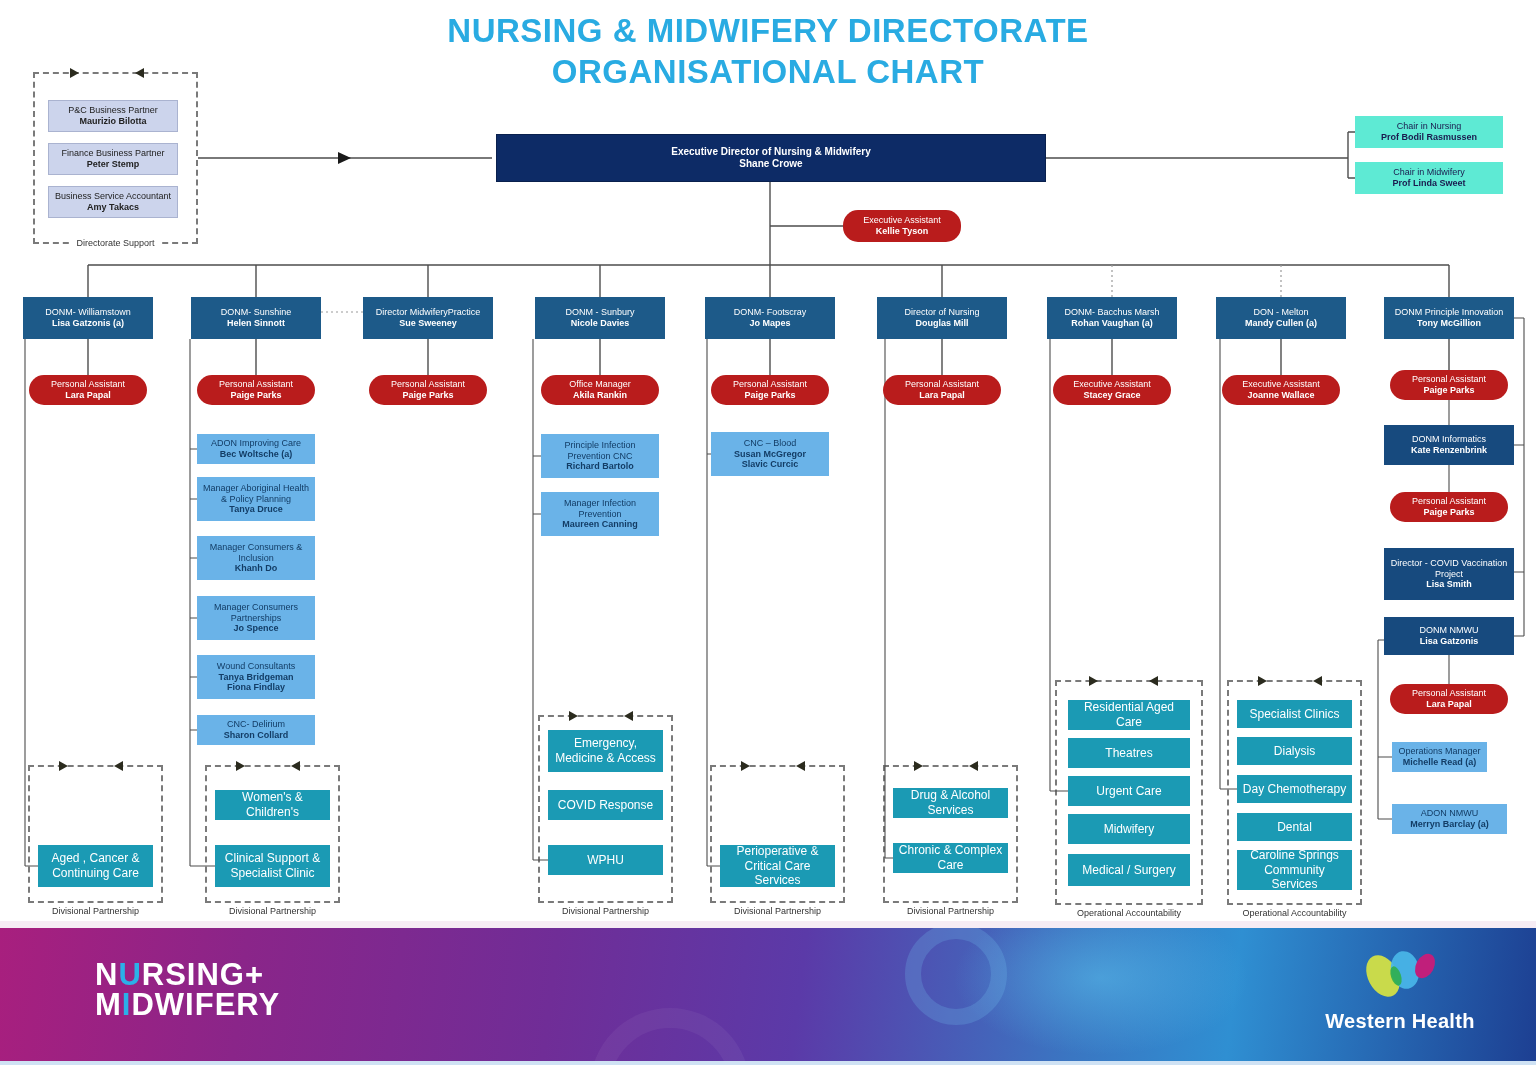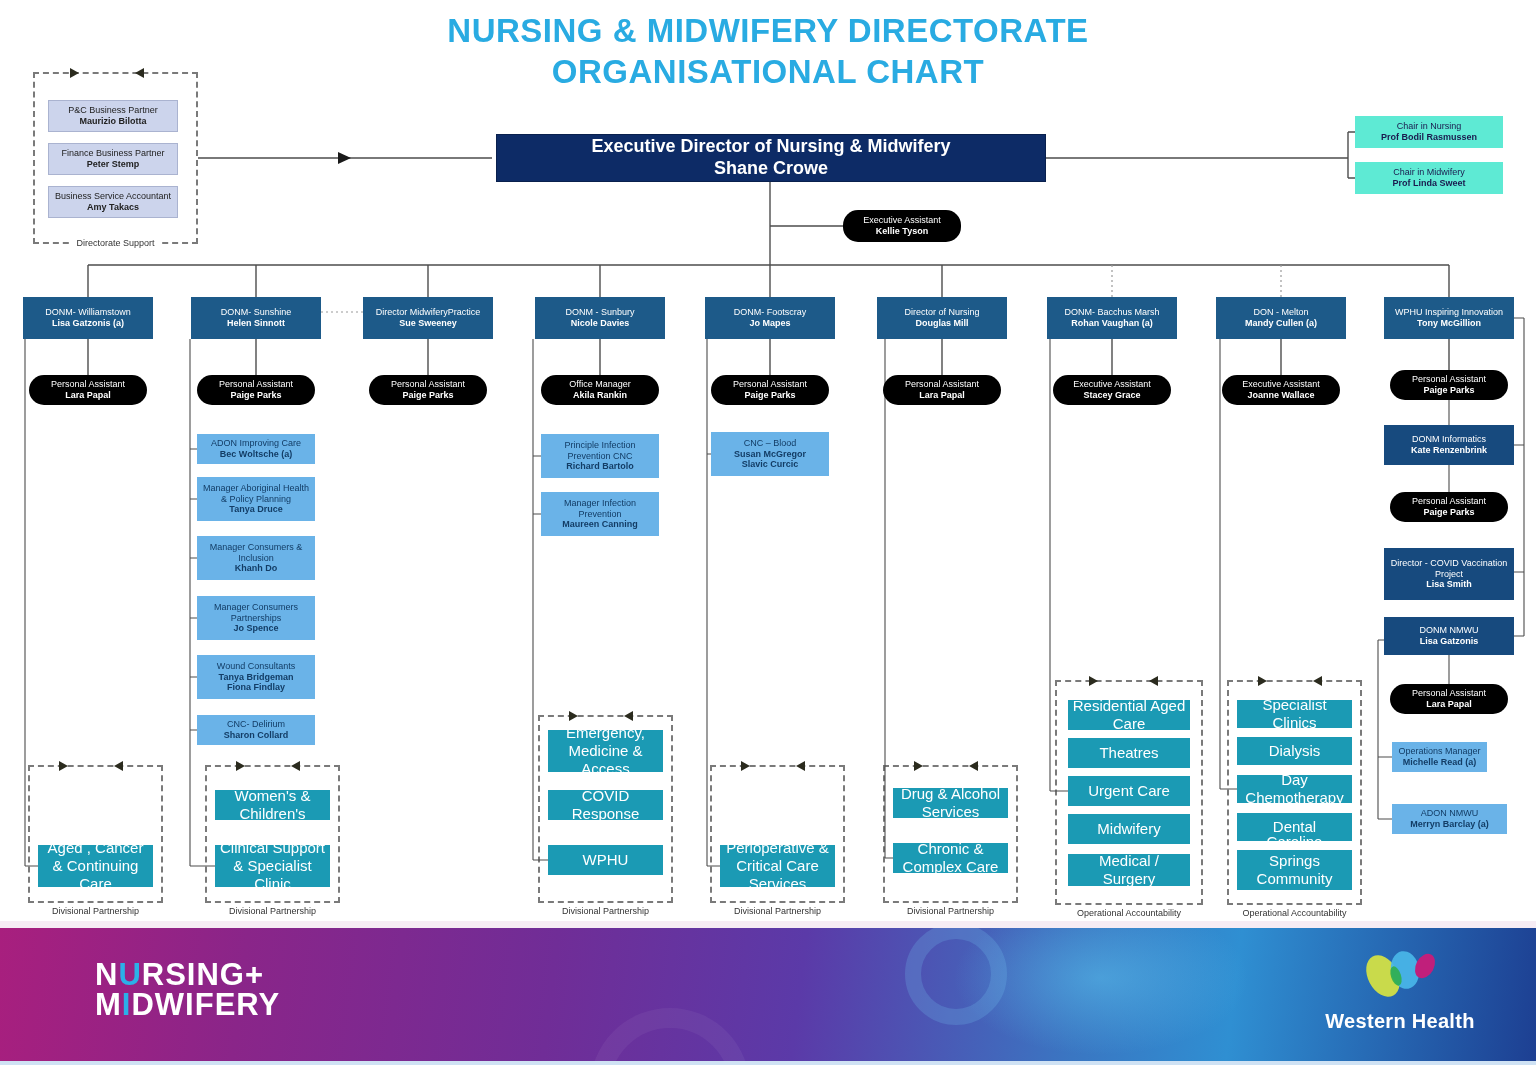--- a/index.html
+++ b/index.html
@@ -4,28 +4,28 @@
 <style>
   html,body{margin:0;padding:0;}
   body{font-family:"Liberation Sans", sans-serif;background:#fff;}
   #canvas{position:relative;width:1536px;height:1065px;background:#fff;overflow:hidden;}
   svg.lines{position:absolute;left:0;top:0;z-index:1;}
   .box{position:absolute;display:flex;flex-direction:column;justify-content:center;align-items:center;
        text-align:center;box-sizing:border-box;padding:8px 3px;line-height:1.22;z-index:2;}
   .role{font-size:9px;}
   .name{font-size:9px;font-weight:bold;}
   .navy{background:#0d2b66;color:#fff;border:1px solid #09204d;}
-  .navy .role,.navy .name{font-size:18px;font-weight:bold;}
+  .navy .role,.navy .name{font-size:10px;font-weight:bold;}
   .head{background:#1d5a89;color:#fff;}
   .dark{background:#174a7e;color:#fff;}
-  .mid{background:#000000;color:#fff;border-radius:15px;}
+  .mid{background:#b91c1c;color:#fff;border-radius:15px;}
   .light{background:#6ab3e8;color:#133d66;}
   .light .role,.light .name{color:#133d66;}
   .teal{background:#1b9ab4;color:#fff;}
-  .teal .role{font-size:15px;}
+  .teal .role{font-size:12px;}
   .lav{background:#ccd4ec;color:#222;border:1px solid #aab3d0;}
   .pink{background:#5eead4;color:#1a1a4e;}
   .dashed{position:absolute;border:2px dashed #7a7a7a;box-sizing:border-box;z-index:0;}
   .dash-label{position:absolute;left:0;right:0;bottom:-15px;text-align:center;font-size:9px;color:#333;z-index:2;}
   .on-border{bottom:-6px;background:#fff;width:90px;left:50%;margin-left:-45px;}
   .tri{position:absolute;top:-6px;width:0;height:0;z-index:3;}
   .tri-r{border-left:9px solid #2b2b1e;border-top:5px solid transparent;border-bottom:5px solid transparent;}
   .tri-l{border-right:9px solid #2b2b1e;border-top:5px solid transparent;border-bottom:5px solid transparent;}
   #title{position:absolute;left:0;top:10px;width:100%;text-align:center;color:#29abe2;
          font-size:33px;font-weight:bold;line-height:1.25;letter-spacing:0.5px;z-index:2;}
@@ -148,21 +148,21 @@
   </div>
   <div class="box head" style="left:1047px;top:297px;width:130px;height:42px;">
     <span class="role">DONM- Bacchus Marsh</span>
     <span class="name">Rohan Vaughan (a)</span>
   </div>
   <div class="box head" style="left:1216px;top:297px;width:130px;height:42px;">
     <span class="role">DON - Melton</span>
     <span class="name">Mandy Cullen (a)</span>
   </div>
   <div class="box head" style="left:1384px;top:297px;width:130px;height:42px;">
-    <span class="role">WPHU Inspiring Innovation</span>
+    <span class="role">DONM Principle Innovation</span>
     <span class="name">Tony McGillion</span>
   </div>
 
   <div class="box mid" style="left:29px;top:375px;width:118px;height:30px;">
     <span class="role">Personal Assistant</span>
     <span class="name">Lara Papal</span>
   </div>
   <div class="box mid" style="left:197px;top:375px;width:118px;height:30px;">
     <span class="role">Personal Assistant</span>
     <span class="name">Paige Parks</span>

